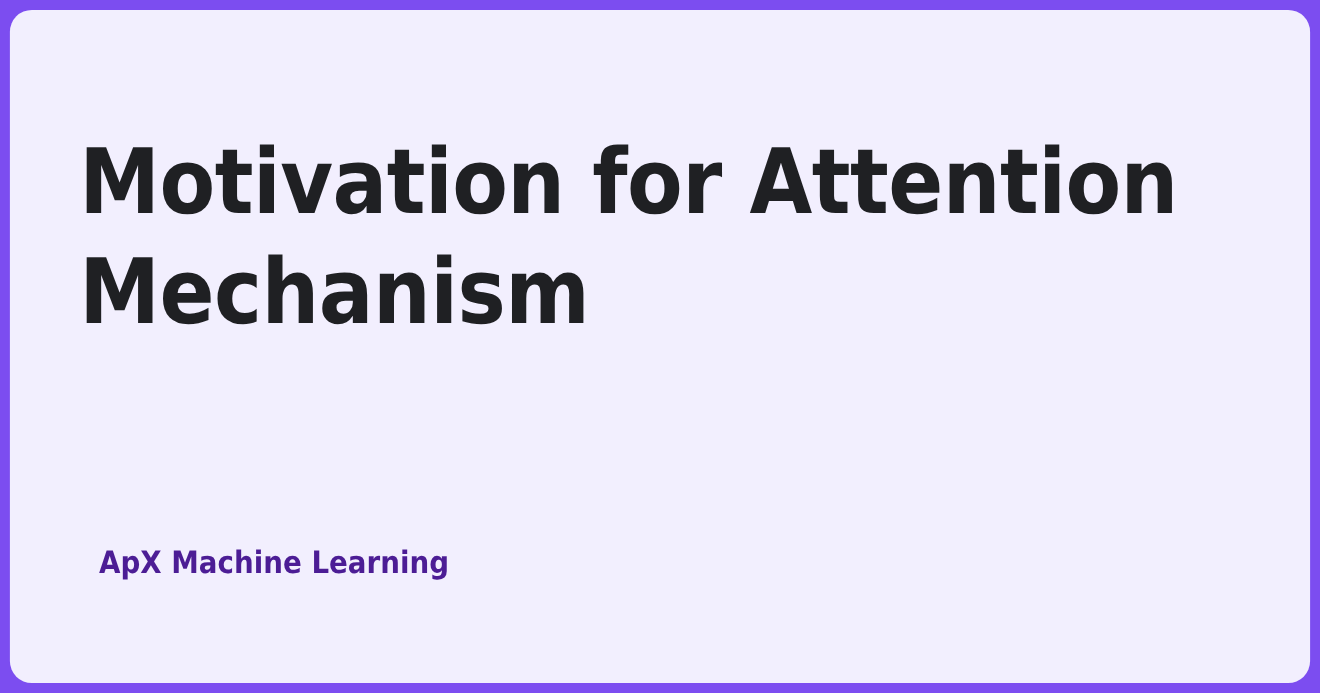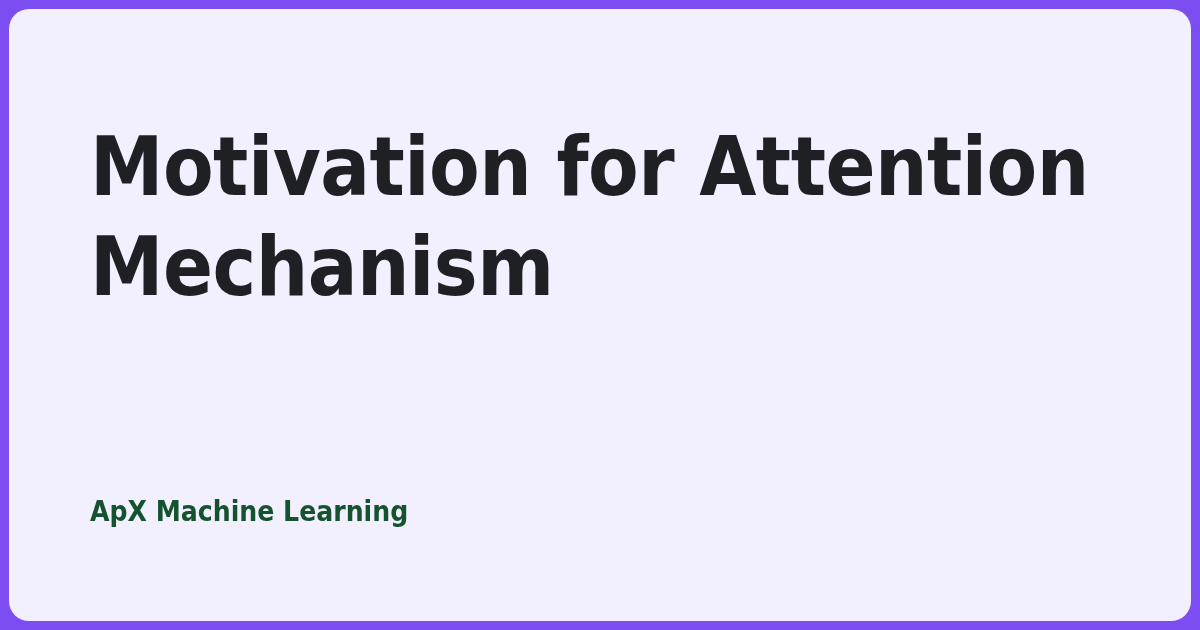--- a/index.html
+++ b/index.html
@@ -30,21 +30,21 @@
     background: #F2EFFE;
     border-radius: 20px;
     position: relative;
     display: flex;
     flex-direction: column;
     padding: 0 81px;
   }
 
   #title-block {
     position: absolute;
-    left: 81px;
+    left: 63px;
     top: 108px;
     right: 81px;
   }
 
   #page-title {
     margin: 0;
     font-family: "DejaVu Sans Condensed", "Liberation Sans Narrow",
                  "Liberation Sans", sans-serif;
     font-size: 82px;
     line-height: 100px;
@@ -62,21 +62,21 @@
   }
 
   #site-name {
     margin: 0;
     font-family: "DejaVu Sans Condensed", "Liberation Sans Narrow",
                  "Liberation Sans", sans-serif;
     font-size: 28px;
     line-height: 38px;
     font-weight: 700;
     letter-spacing: 0px;
-    color: #14532d;
+    color: #4c1d95;
     font-stretch: condensed;
   }
 </style>
 </head>
 <body>
 
 <div id="og-card">
   <div id="card-surface">
 
     <div id="title-block">

